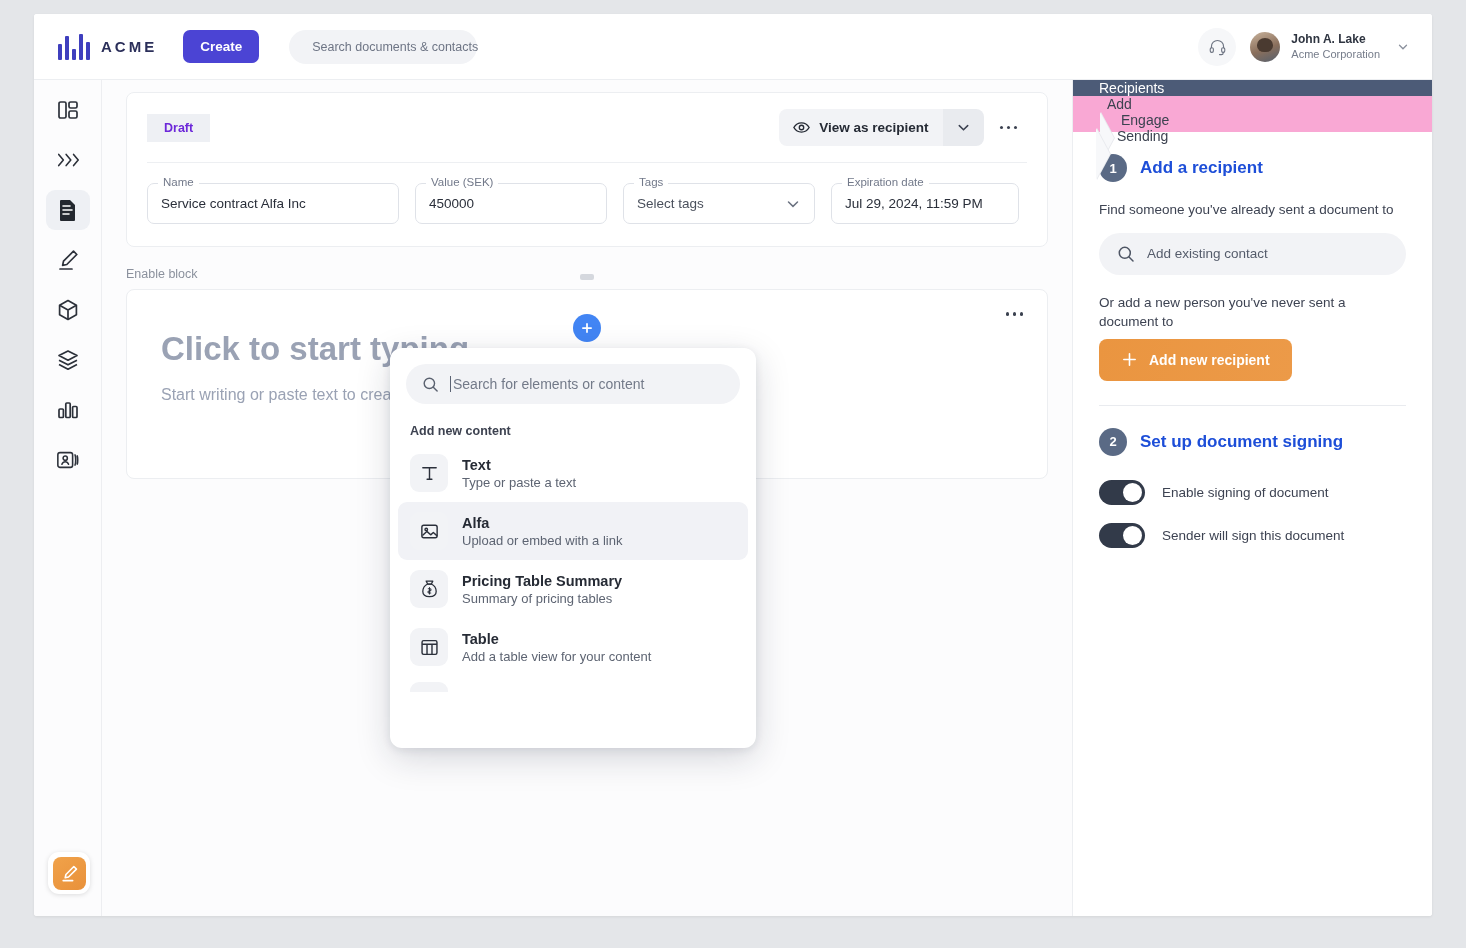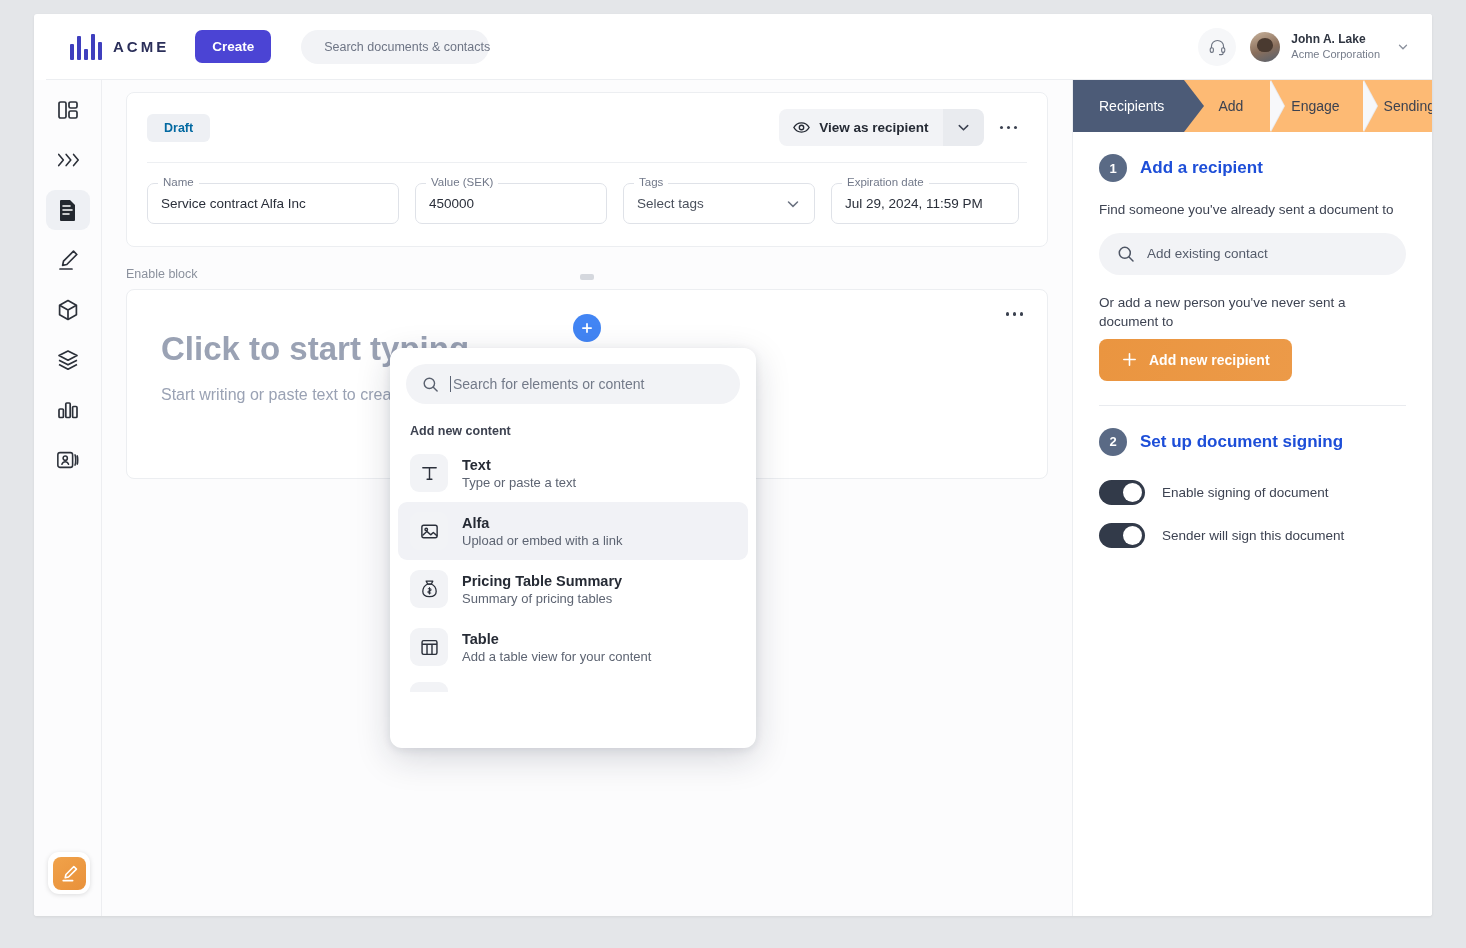--- a/index.html
+++ b/index.html
@@ -15,21 +15,21 @@
     left: 34px; top: 14px;
     width: 1398px; height: 902px;
     background: #ffffff;
     border-radius: 3px;
     overflow: hidden;
     box-shadow: 0 1px 3px rgba(0,0,0,.07);
   }
 
   
   .topbar {
-    position: absolute; left: 12px; top: 0; right: 0; height: 66px;
+    position: absolute; left: 0; top: 0; right: 0; height: 66px;
     background: #fff;
     border-bottom: 1px solid #eceef1;
     display: flex; align-items: center;
   }
   .brand { display: flex; align-items: center; margin-left: 24px; }
   .logo-bars { display: flex; align-items: flex-end; height: 26px; gap: 3px; }
   .logo-bars i { display: block; width: 4px; background: #3f3fbe; border-radius: 1px; }
   .logo-text {
     margin-left: 11px; font-size: 15px; font-weight: 700;
     letter-spacing: 3px; color: #2b2f5a;
@@ -100,22 +100,22 @@
     position: absolute; left: 68px; top: 66px; right: 360px; bottom: 0;
     background: #fcfcfd; overflow: hidden;
   }
   .doc-head {
     margin: 12px 24px 0; background: #fff;
     border: 1px solid #eceef1; border-radius: 8px;
     padding: 16px 20px 22px;
   }
   .doc-head-row1 { display: flex; align-items: center; }
   .draft-badge {
-    background: #eef0f4; color: #0369a1; font-size: 12.5px; font-weight: 600;
-    padding: 7px 17px; border-radius: 6px;
+    background: #eef0f4; color: #6d28d9; font-size: 12.5px; font-weight: 600;
+    padding: 7px 17px; border-radius: 0;
   }
   .head-actions { margin-left: auto; display: flex; align-items: center; gap: 6px; }
   .view-group { display: flex; border-radius: 8px; overflow: hidden; }
   .view-btn {
     background: #f2f3f6; display: flex; align-items: center; gap: 9px;
     padding: 9px 14px; font-size: 13.5px; font-weight: 700; color: #262b35;
     cursor: pointer;
   }
   .view-caret {
     background: #e9ebef; padding: 11px 13px; display: flex; align-items: center;
@@ -196,21 +196,21 @@
   .pop-t { font-size: 14.5px; font-weight: 700; color: #262b35; }
   .pop-d { font-size: 13px; color: #5d6472; margin-top: 2px; }
   .pop-partial { padding: 4px 20px 0; }
   .pop-partial .pop-ico { height: 10px; border-radius: 9px 9px 0 0; }
 
   
   .rightpanel {
     position: absolute; right: 0; top: 66px; bottom: 0; width: 360px;
     background: #fff; border-left: 1px solid #eceef1;
   }
-  .steps { display: flex; height: 52px; background: #fdba74; position: relative; }
+  .steps { display: flex; height: 52px; background: #f9a8d4; position: relative; flex-direction: column; }
   .step {
     position: relative; display: flex; align-items: center;
     font-size: 14px; color: #3c4250; padding-left: 26px; cursor: pointer;
   }
   .step.active {
     background: #4c5b77; color: #fff; padding-right: 20px;
   }
   .step.active::after {
     content: ""; position: absolute; right: -20px; top: 0;
     border-left: 20px solid #4c5b77;

